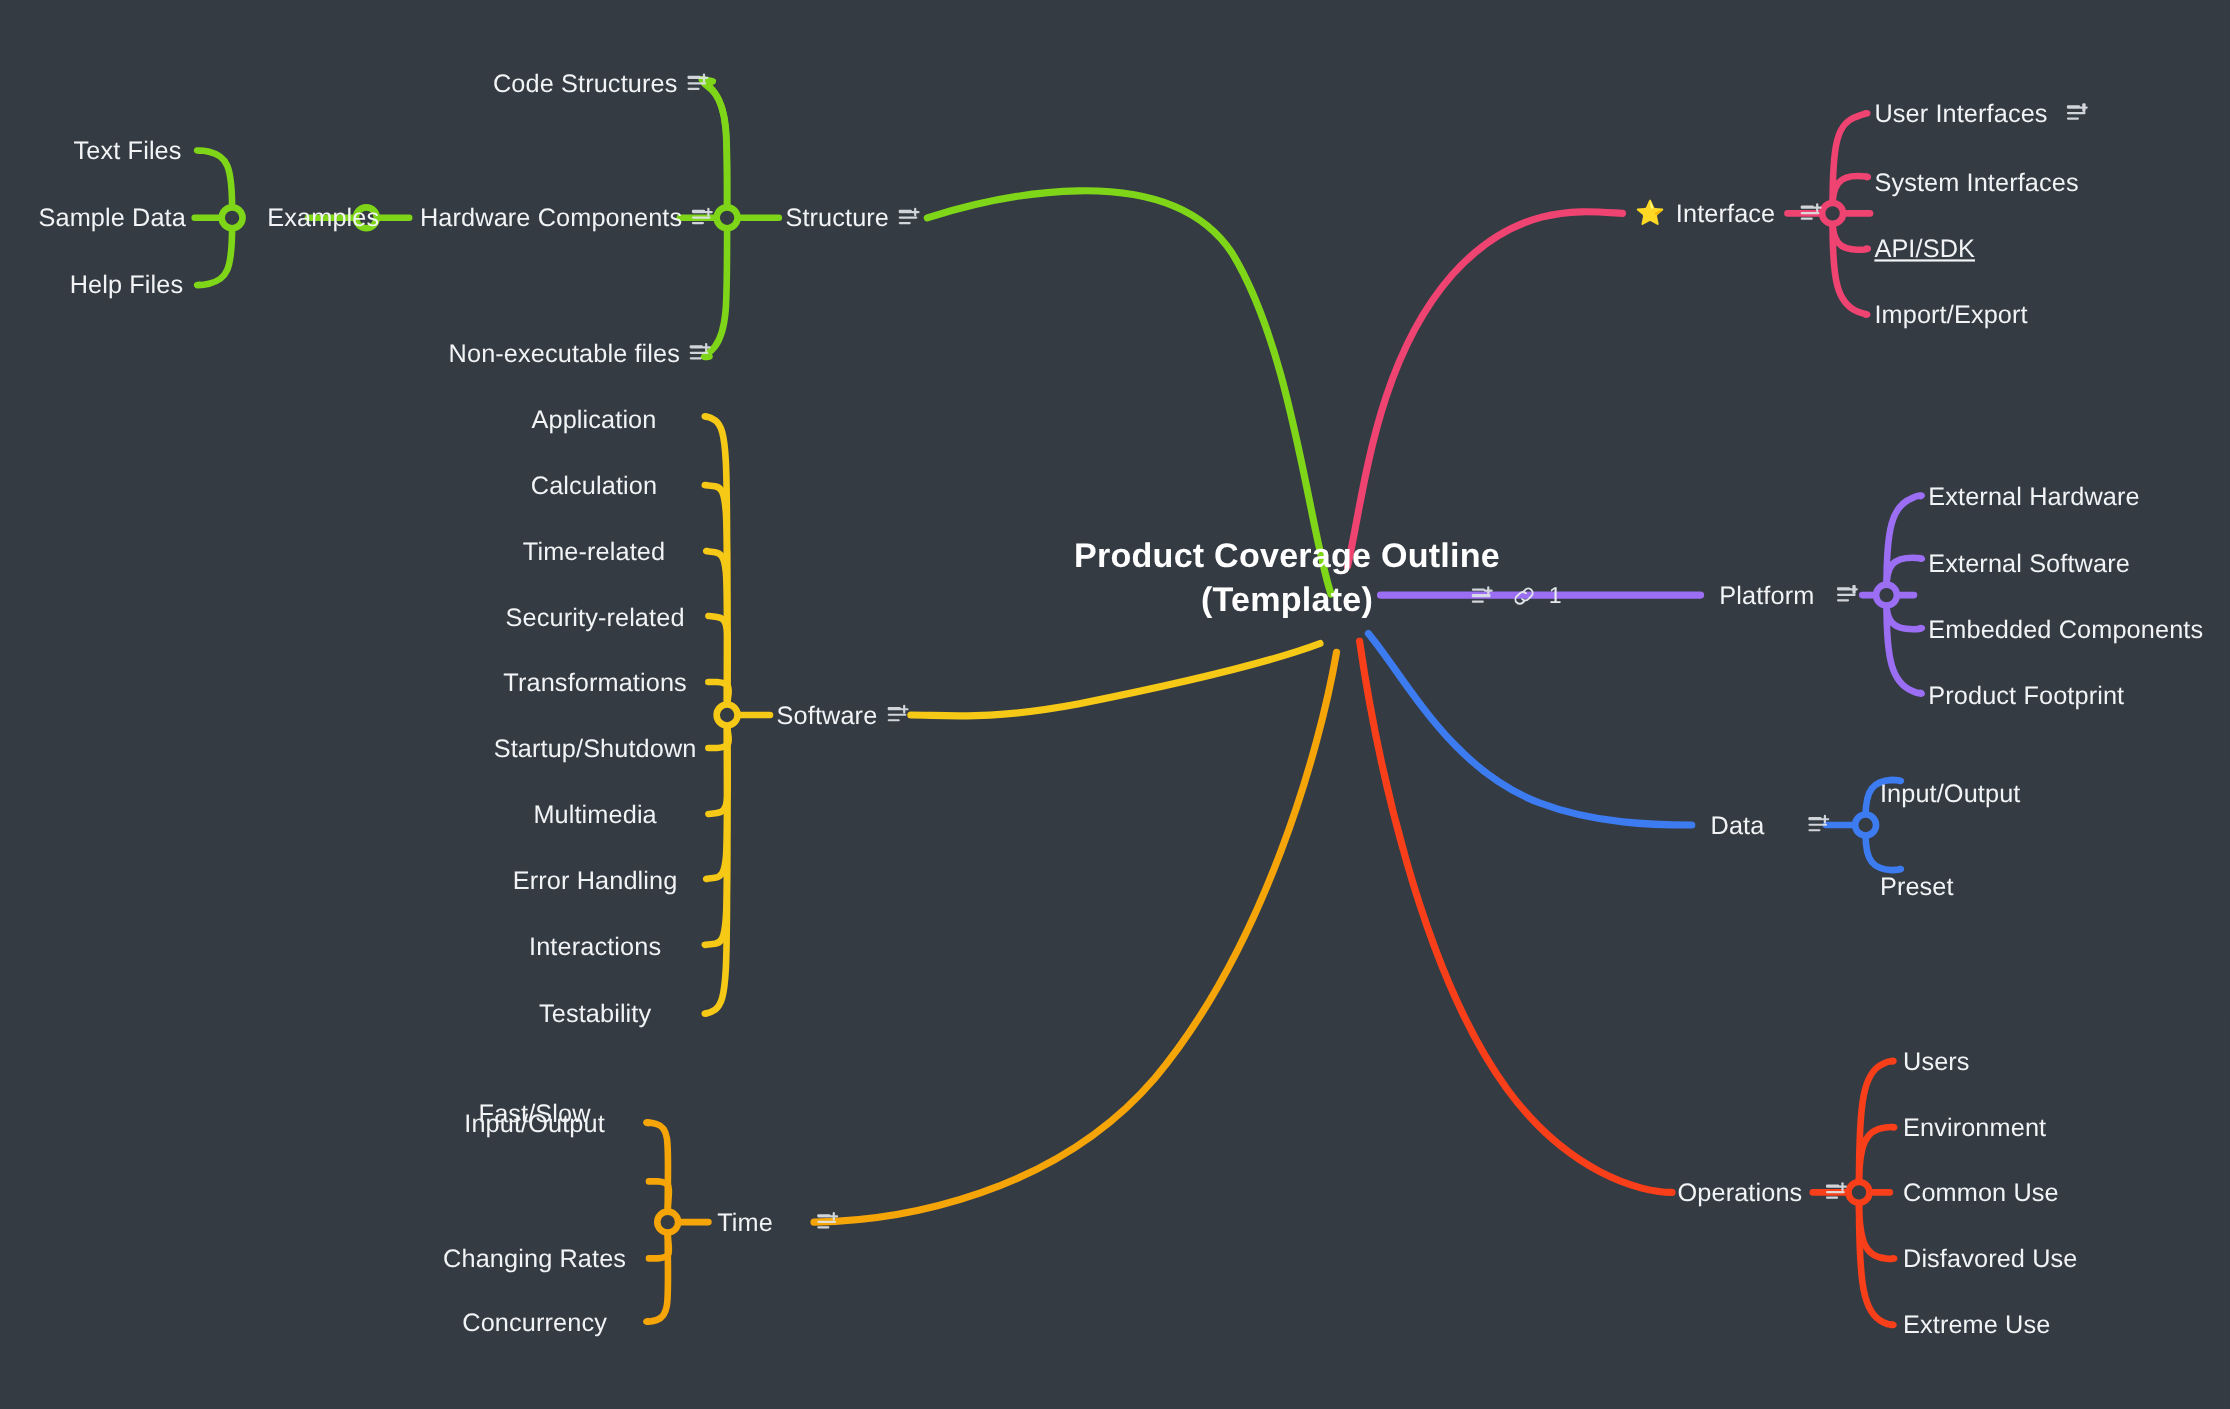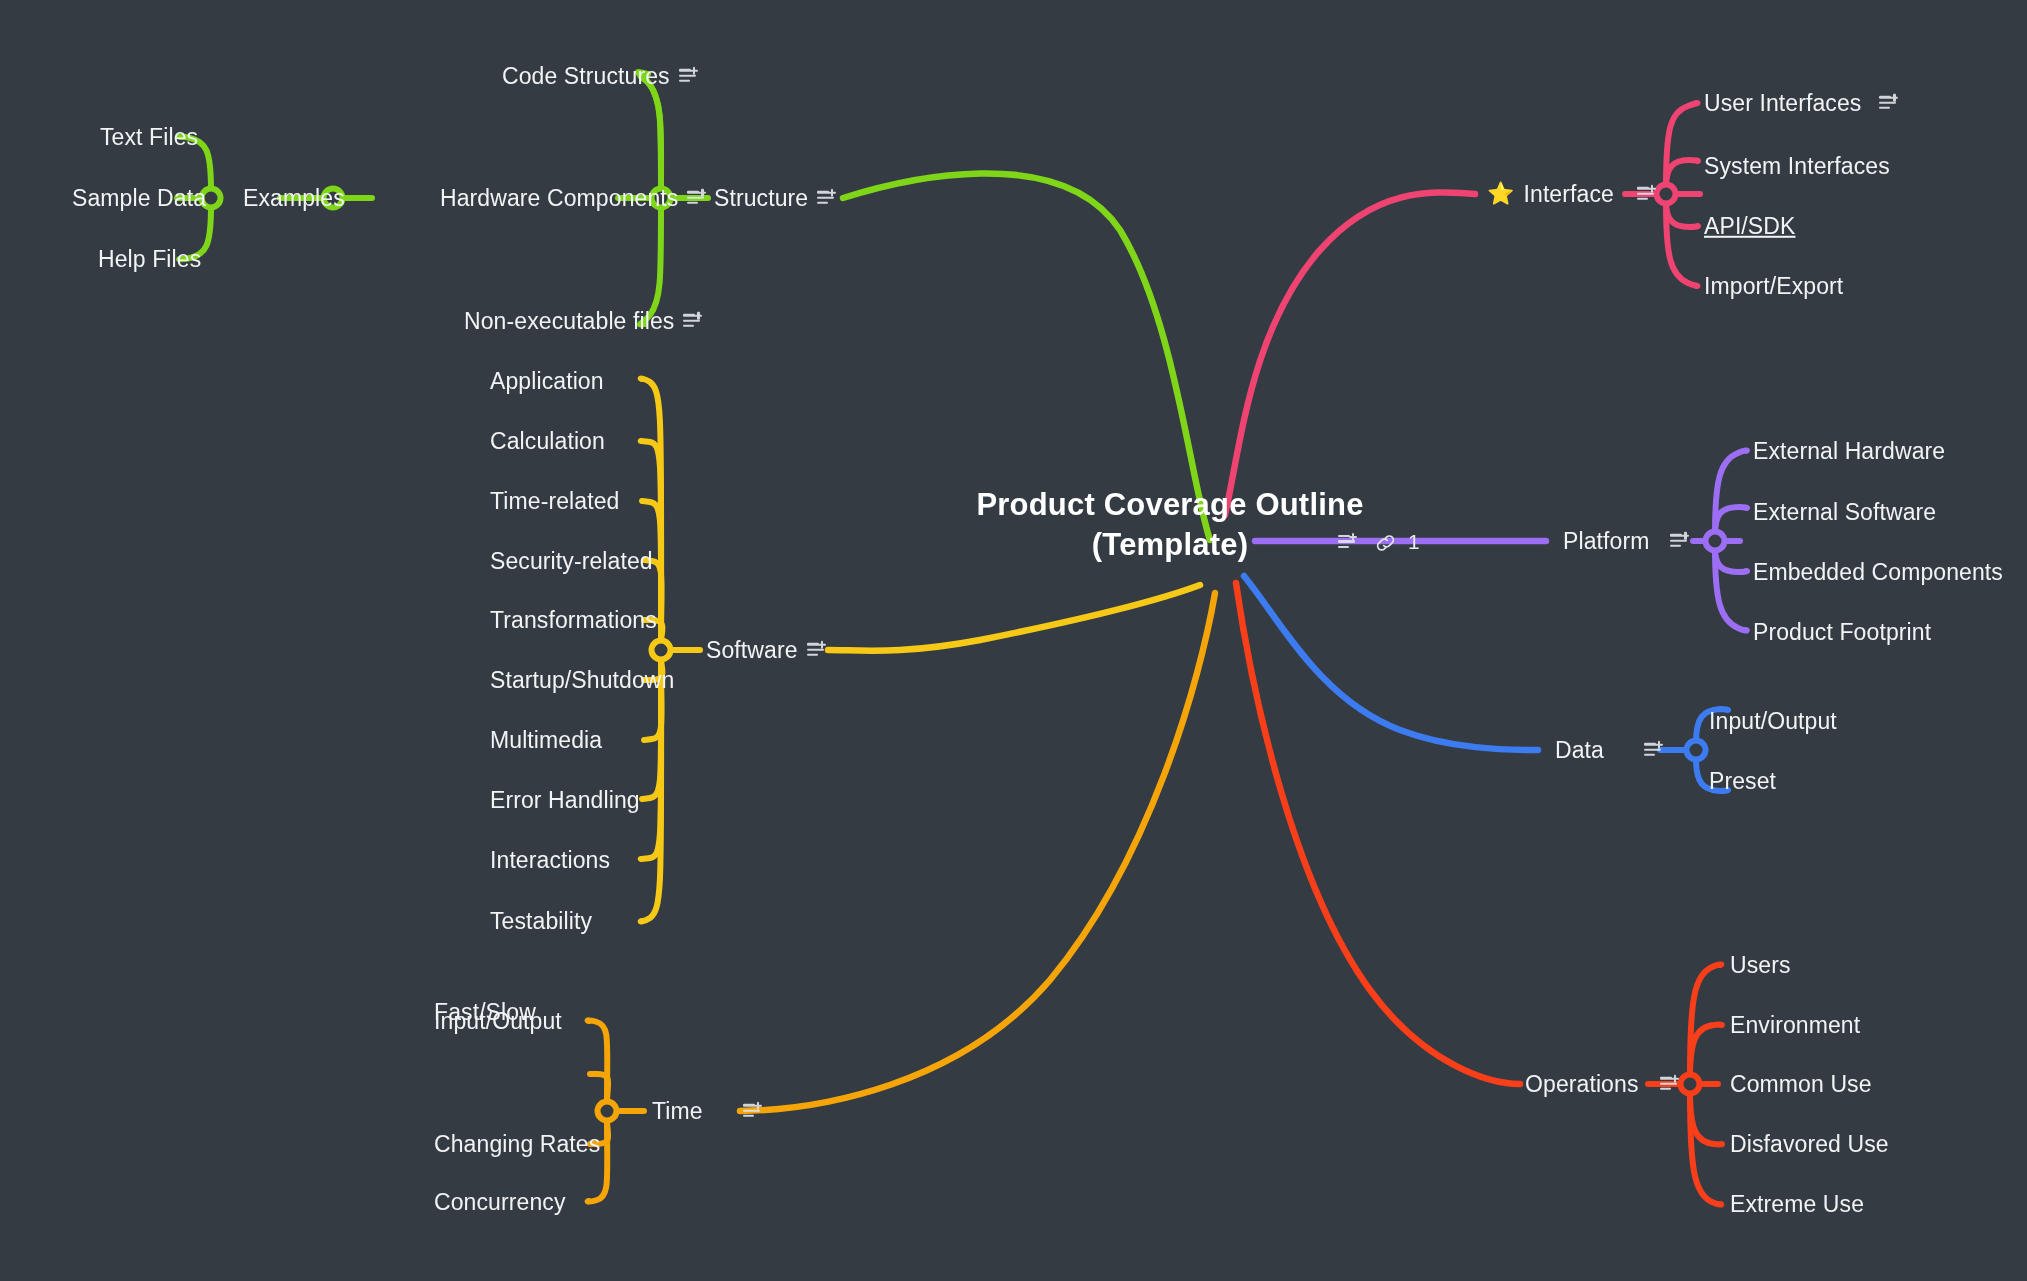--- a/index.html
+++ b/index.html
@@ -19,21 +19,21 @@
     align-items:center;
     gap:9px;
     white-space:nowrap;
     color:#f2f4f6;
     font-size:23px;
     line-height:1.15;
     letter-spacing:.1px;
     transform:translateY(-50%);
     cursor:default;
   }
-  .node.anchor-right{justify-content:flex-start;margin-left:40px;}
+  .node.anchor-right{justify-content:center;}
   .node-label{color:#f1f3f5;}
   .root{
     font-size:31px;
     font-weight:bold;
     text-align:center;
     line-height:1.28;
     letter-spacing:.2px;
     color:#ffffff;
     transform:translate(-50%,-50%);
     display:block;
@@ -357,21 +357,21 @@
     <span class="note-icon" style="margin-left:12px;">
         <i></i>
         <i></i>
         <i></i>
         <u></u>
       </span>
   </div>
   <div class="node" style="left:1709px;top:721px;">
     <span class="node-label">Input/Output</span>
   </div>
-  <div class="node" style="left:1709px;top:781px;">
+  <div class="node" style="left:1709px;top:806px;">
     <span class="node-label">Preset</span>
   </div>
 
   <div class="node" style="left:1525px;top:1084px;">
     <span class="node-label">Operations</span>
     <span class="note-icon" style="margin-left:12px;">
         <i></i>
         <i></i>
         <i></i>
         <u></u>

